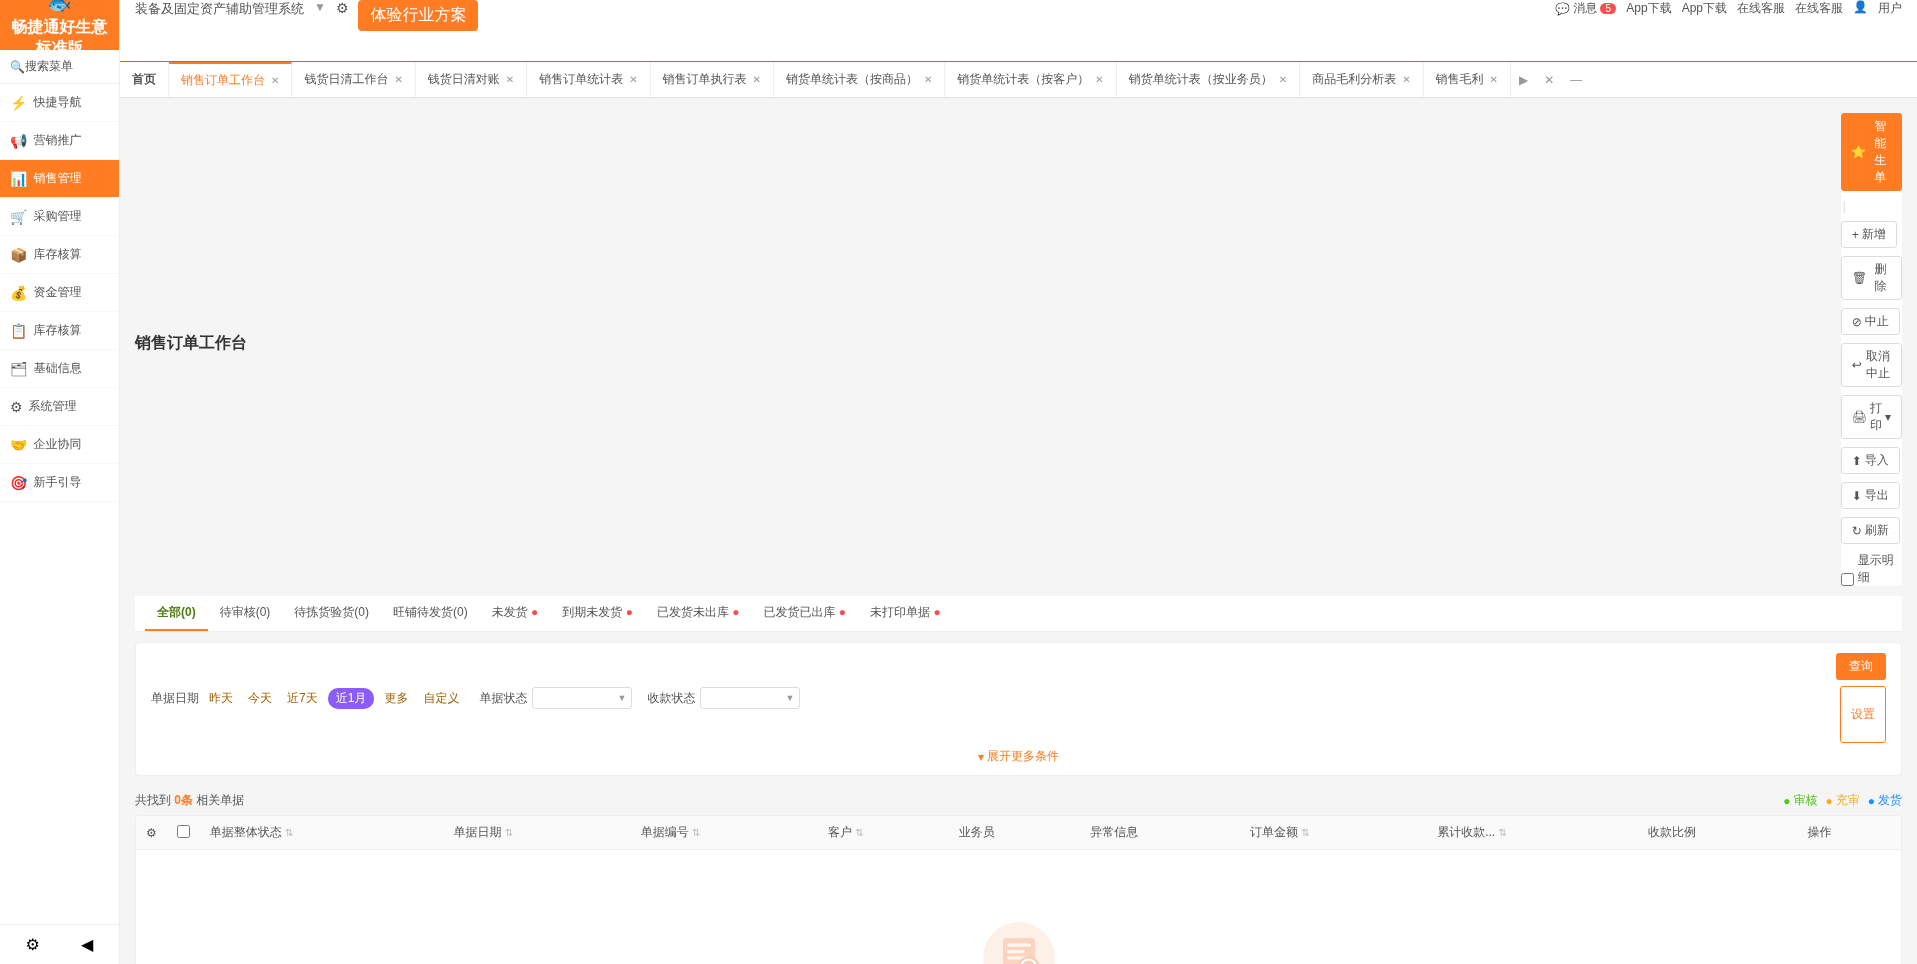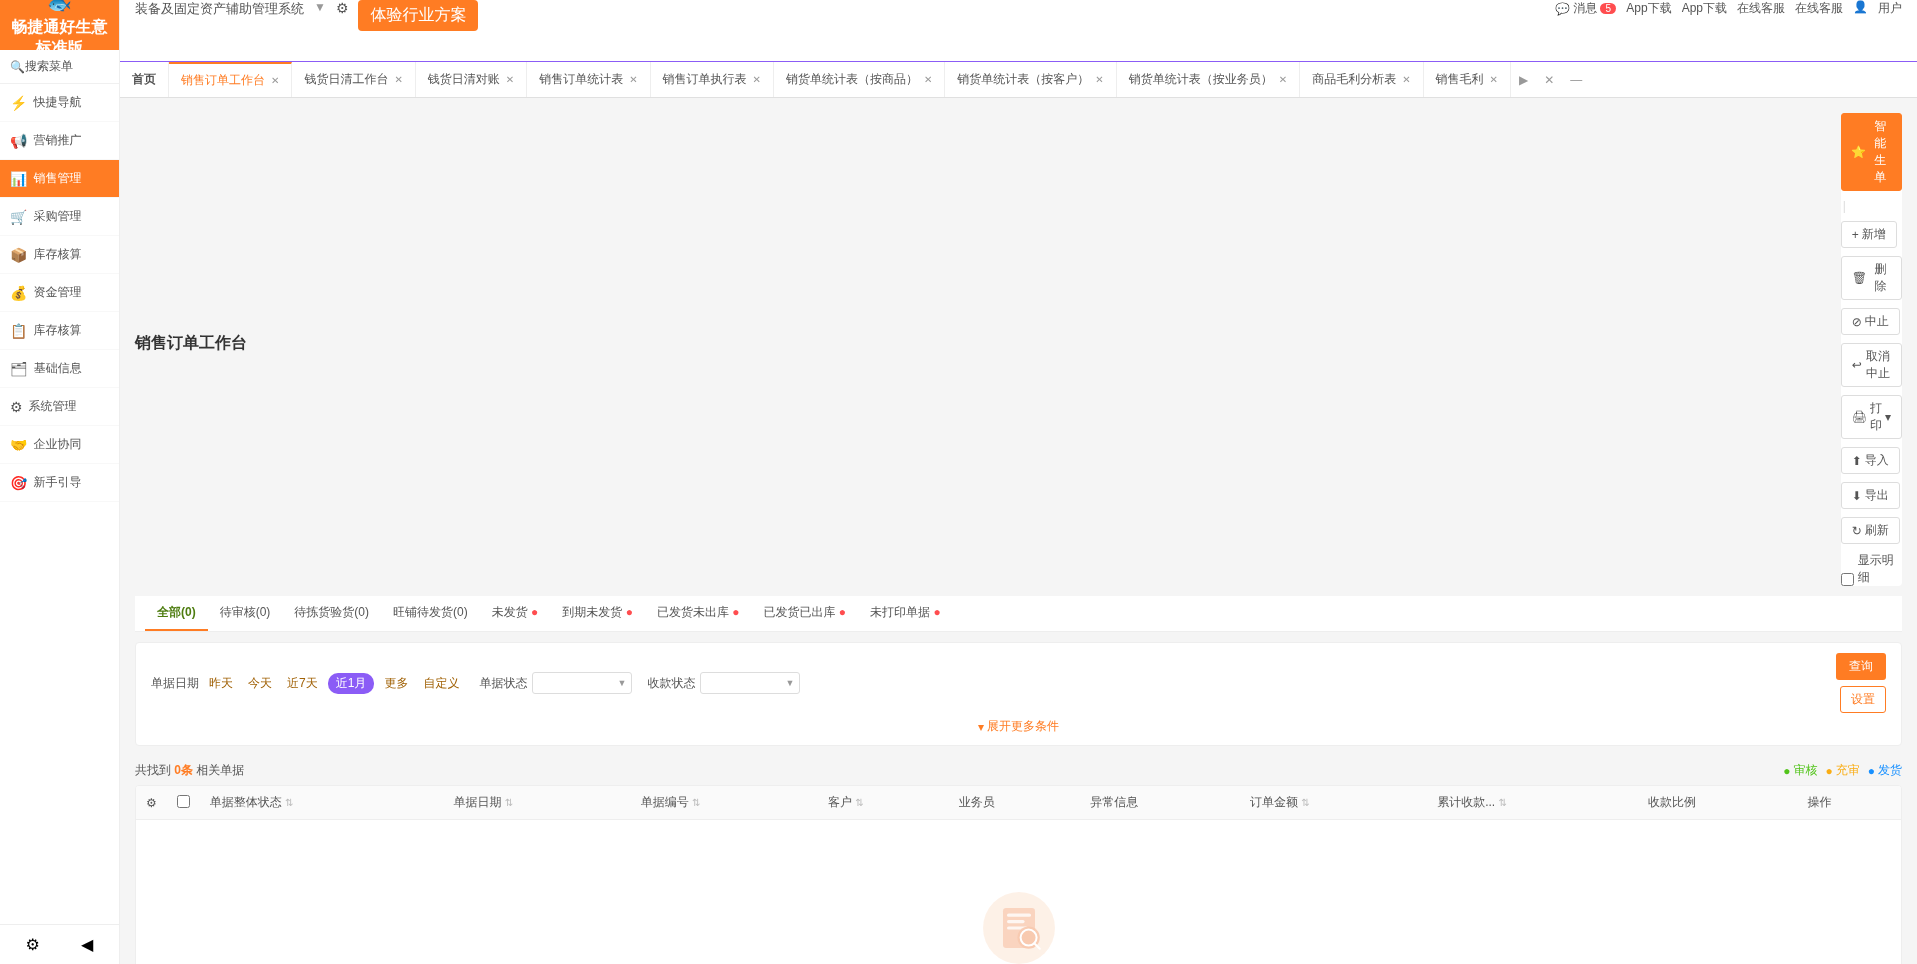--- a/index.html
+++ b/index.html
@@ -78,21 +78,21 @@
     .sort-icon { color: #bbb; font-size: 10px; }
 
     
     .empty-state { display: flex; flex-direction: column; align-items: center; justify-content: center; padding: 60px 20px; color: #bbb; }
 
     
     ::-webkit-scrollbar { width: 6px; height: 6px; }
     ::-webkit-scrollbar-track { background: #f1f1f1; }
     ::-webkit-scrollbar-thumb { background: #ccc; border-radius: 3px; }
 
-    .settings-btn { margin-left: auto; border: 1px solid #ff7c23; color: #ff7c23; background: #fff; border-radius: 3px; padding: 4px 10px; cursor: pointer; font-size: 12px; }
+    .settings-btn { margin-left: auto; border: 1px solid #ff7c23; color: #ff7c23; background: #fff; border-radius: 3px; padding: 19px 10px; cursor: pointer; font-size: 12px; }
     .query-btn { background: #ff7c23; color: #fff; border: none; border-radius: 3px; padding: 5px 13px; cursor: pointer; font-size: 12px; }
   </style>
 </head>
 <body>
 
 <div class="sidebar">
   <div class="sidebar-logo">
     <span class="logo-icon">🐟</span>
     <span class="logo-text">畅捷通好生意</span>
     <span class="logo-text">标准版</span>

